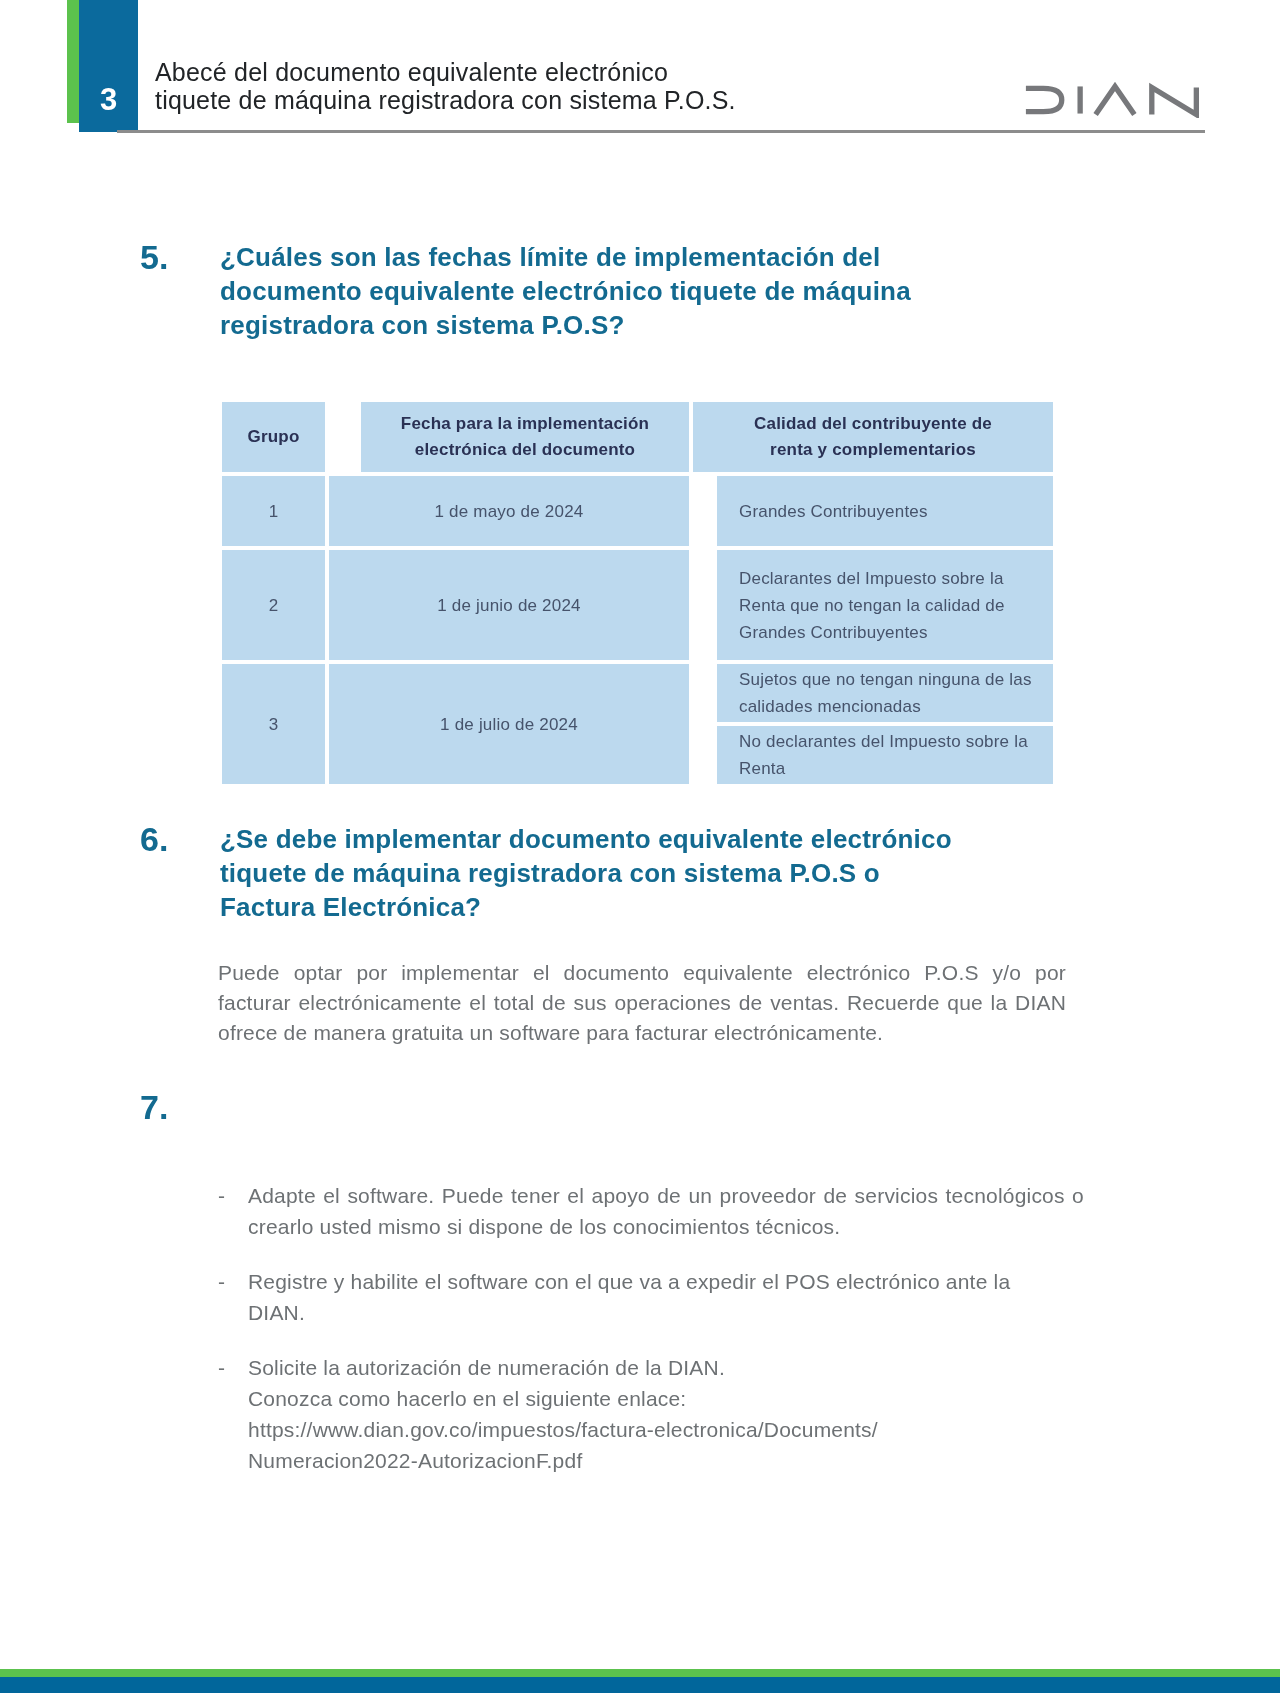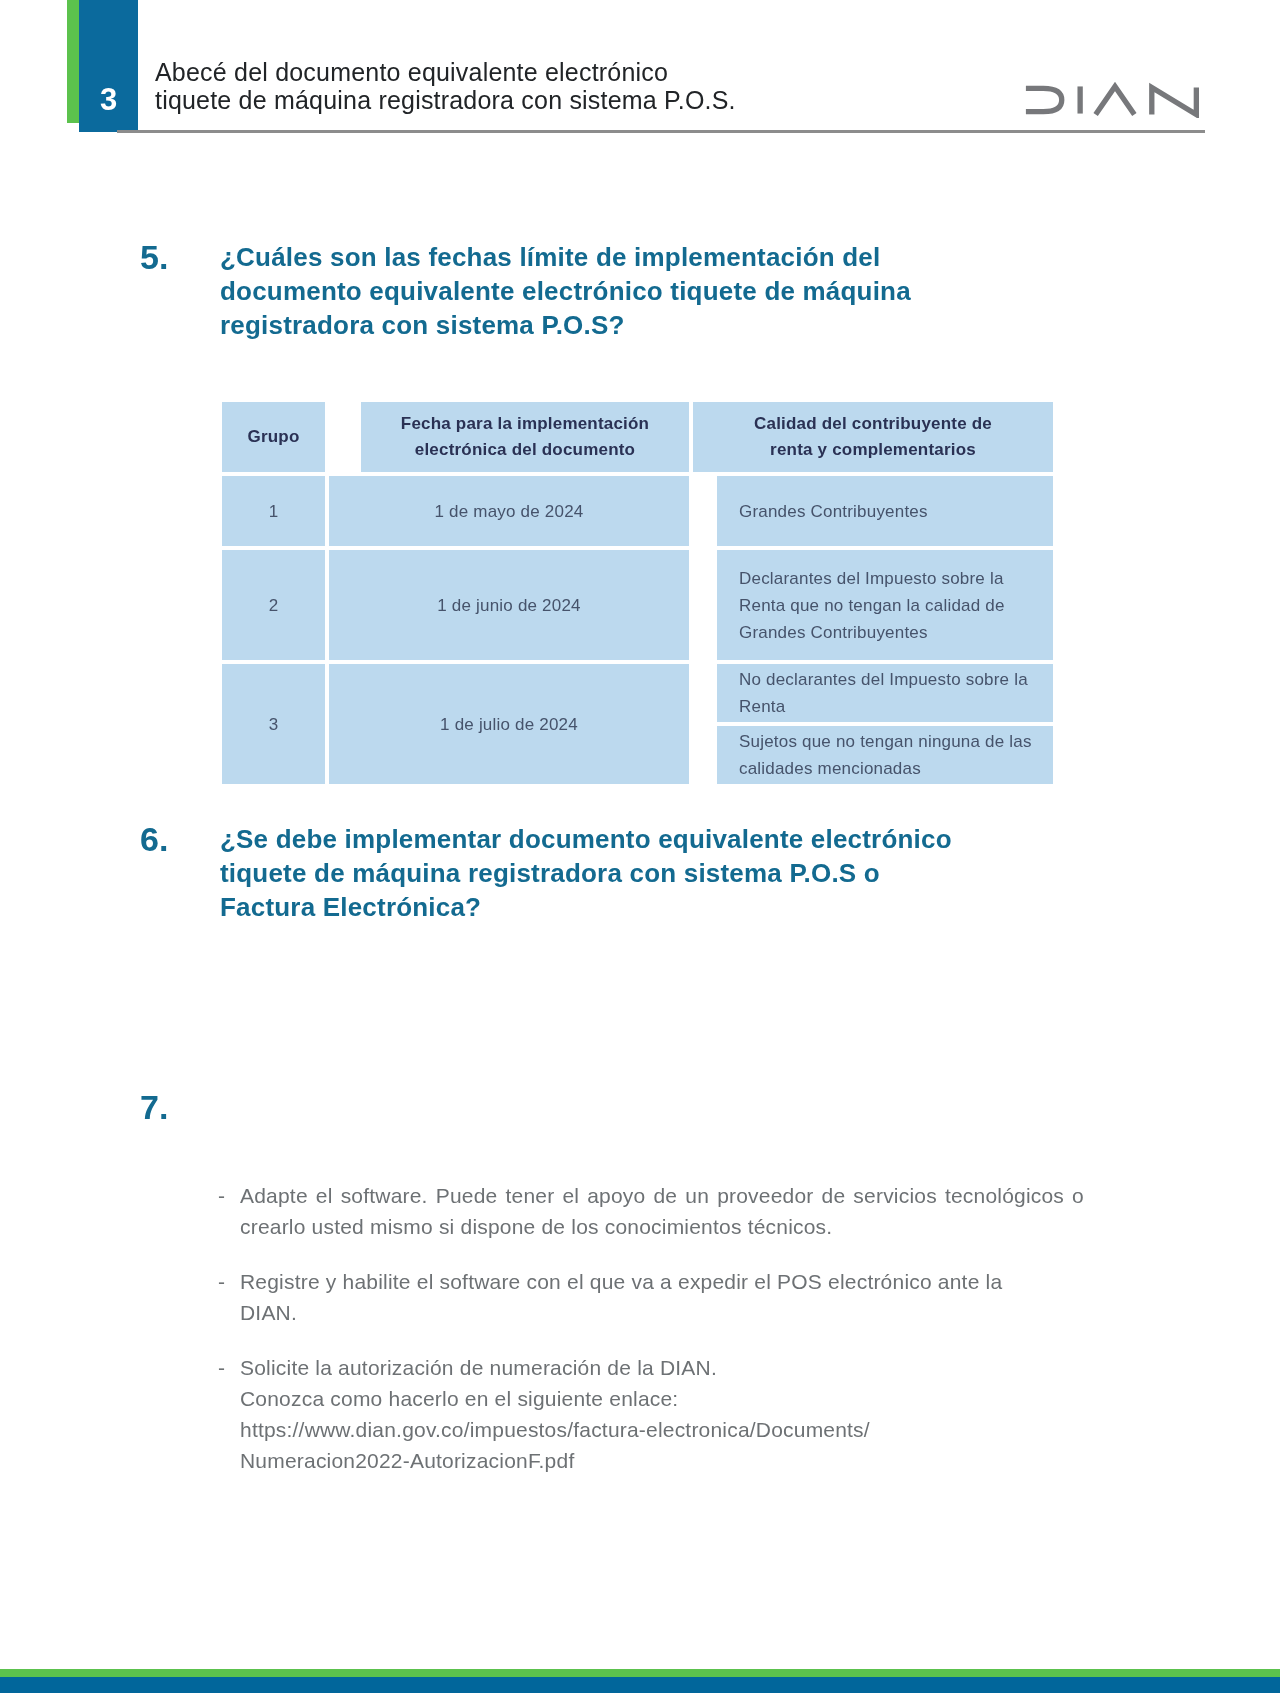--- a/index.html
+++ b/index.html
@@ -84,21 +84,21 @@
     font-size: 21px; line-height: 30px; color: #6d7174;
     text-align: justify; letter-spacing: 0.2px;
   }
   .bullets { position: absolute; left: 218px; top: 1180px; width: 866px; }
   .bullet { display: flex; margin-bottom: 24px; }
   .bullet .dash {
     width: 16px; flex: 0 0 16px;
     font-size: 21px; line-height: 31px; color: #6d7174;
   }
   .bullet .btext {
-    flex: 1; margin-left: 6px;
+    flex: 1; margin-left: 14px;
     font-size: 21px; line-height: 31px; color: #6d7174;
     letter-spacing: 0.2px;
   }
   .bullet .btext.justify { text-align: justify; }
 
   
   .footer-green { position: absolute; left: 0; top: 1669px; width: 100%; height: 8px; background: #5cc24d; }
   .footer-blue  { position: absolute; left: 0; top: 1677px; width: 100%; height: 16px; background: #01669b; }
 </style>
 </head>
@@ -144,31 +144,32 @@
     <div class="cell">1 de mayo de 2024</div>
     <div class="cell left">Grandes Contribuyentes</div>
 
     <div class="cell">2</div>
     <div class="cell">1 de junio de 2024</div>
     <div class="cell left">Declarantes del Impuesto sobre la Renta que no tengan la calidad de Grandes Contribuyentes</div>
 
     <div class="cell">3</div>
     <div class="cell">1 de julio de 2024</div>
     <div class="split-cell">
+      <div class="cell left">Sujetos que no tengan ninguna de las calidades mencionadas</div>
       <div class="cell left">No declarantes del Impuesto sobre la Renta</div>
-      <div class="cell left">Sujetos que no tengan ninguna de las calidades mencionadas</div>
     </div>
   </div>
 
   <div class="sec-number" style="top:820px">6.</div>
   <div class="sec-heading" style="top:822px; width:840px">
     <div>¿Se debe implementar documento equivalente electrónico</div>
     <div>tiquete de máquina registradora con sistema P.O.S o</div>
     <div>Factura Electrónica?</div>
   </div>
+  <div class="para" style="top:958px">Puede optar por implementar el documento equivalente electrónico P.O.S y/o por facturar electrónicamente el total de sus operaciones de ventas. Recuerde que la DIAN ofrece de manera gratuita un software para facturar electrónicamente.</div>
 
   <div class="sec-number" style="top:1088px">7.</div>
 
   <div class="bullets">
     <div class="bullet">
       <div class="dash">-</div>
       <div class="btext justify">Adapte el software. Puede tener el apoyo de un proveedor de servicios tecnológicos o crearlo usted mismo si dispone de los conocimientos técnicos.</div>
     </div>
     <div class="bullet">
       <div class="dash">-</div>

